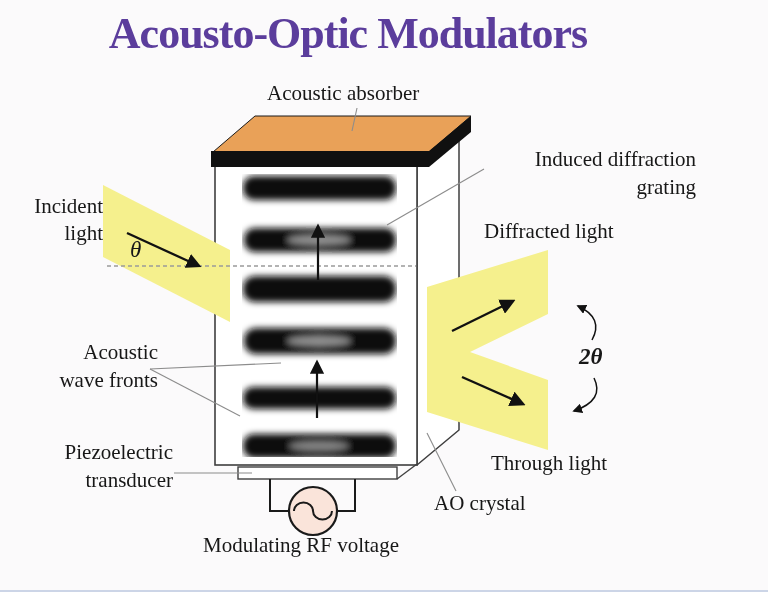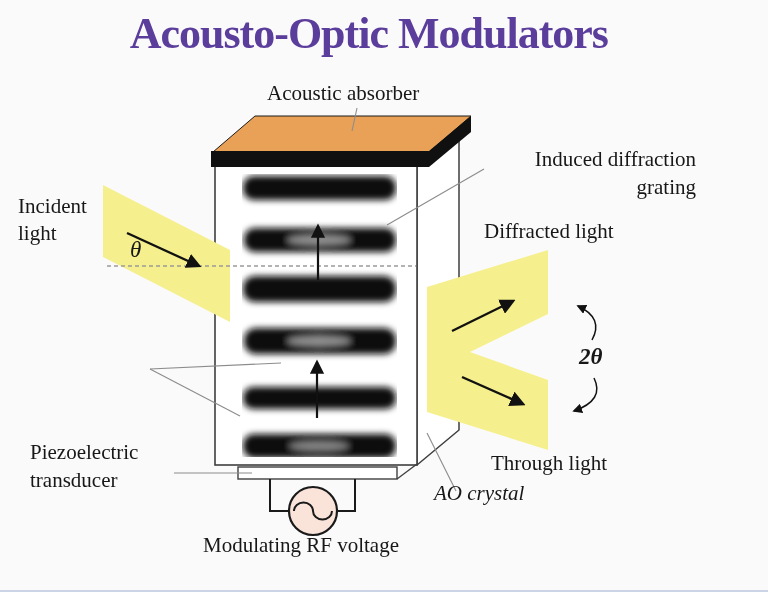--- a/index.html
+++ b/index.html
@@ -4,28 +4,28 @@
 <style>
   html,body{margin:0;padding:0;background:#e9e9e9;}
   .slide{
     position:relative;width:768px;height:598px;overflow:hidden;
     background:#fbfafb;
     font-family:"Liberation Serif","DejaVu Serif",serif;
   }
   .diagram{position:absolute;left:0;top:0;}
   .title{
     position:absolute;left:88px;top:8px;width:520px;height:54px;
-    font-size:44px;font-weight:bold;color:#5b3d9c;text-align:right;
+    font-size:44px;font-weight:bold;color:#5b3d9c;text-align:center;
     letter-spacing:-1px;white-space:nowrap;
   }
   .lbl{
     position:absolute;color:#171717;font-size:21px;line-height:27px;
     white-space:pre-line;
   }
-  .lbl.right{text-align:left;}
+  .lbl.right{text-align:right;}
   .lbl.center{text-align:left;}
   .sym{font-style:italic;font-size:23px;}
   .bottom-rule{position:absolute;left:0;top:590px;width:768px;height:2px;background:#ccd5e7;}
   .bottom-strip{position:absolute;left:0;top:592px;width:768px;height:6px;background:#ffffff;}
 </style>
 </head>
 <body>
 
 <div class="slide">
 
@@ -104,25 +104,27 @@
 
   <div class="lbl sym" style="left:130px;top:236px;">θ</div>
 
   <div class="lbl" style="left:486px;top:145px;width:210px;line-height:28px;text-align:right;">Induced diffraction
 grating</div>
 
   <div class="lbl" style="left:484px;top:218px;">Diffracted light</div>
 
   <div class="lbl sym" style="left:579px;top:343px;font-weight:bold;">2θ</div>
 
+  <div class="lbl right" style="left:30px;top:338px;width:128px;line-height:28px;">Acoustic
+wave fronts</div>
 
   <div class="lbl" style="left:491px;top:450px;">Through light</div>
 
   <div class="lbl right" style="left:30px;top:438px;width:143px;line-height:28px;">Piezoelectric
 transducer</div>
 
-  <div class="lbl" style="left:434px;top:480px;font-style:italic;">AO crystal</div>
+  <div class="lbl" style="left:434px;top:490px;">AO crystal</div>
 
   <div class="lbl" style="left:203px;top:532px;">Modulating RF voltage</div>
 
   <div class="bottom-rule"></div>
   <div class="bottom-strip"></div>
 </div>
 
 </body></html>

